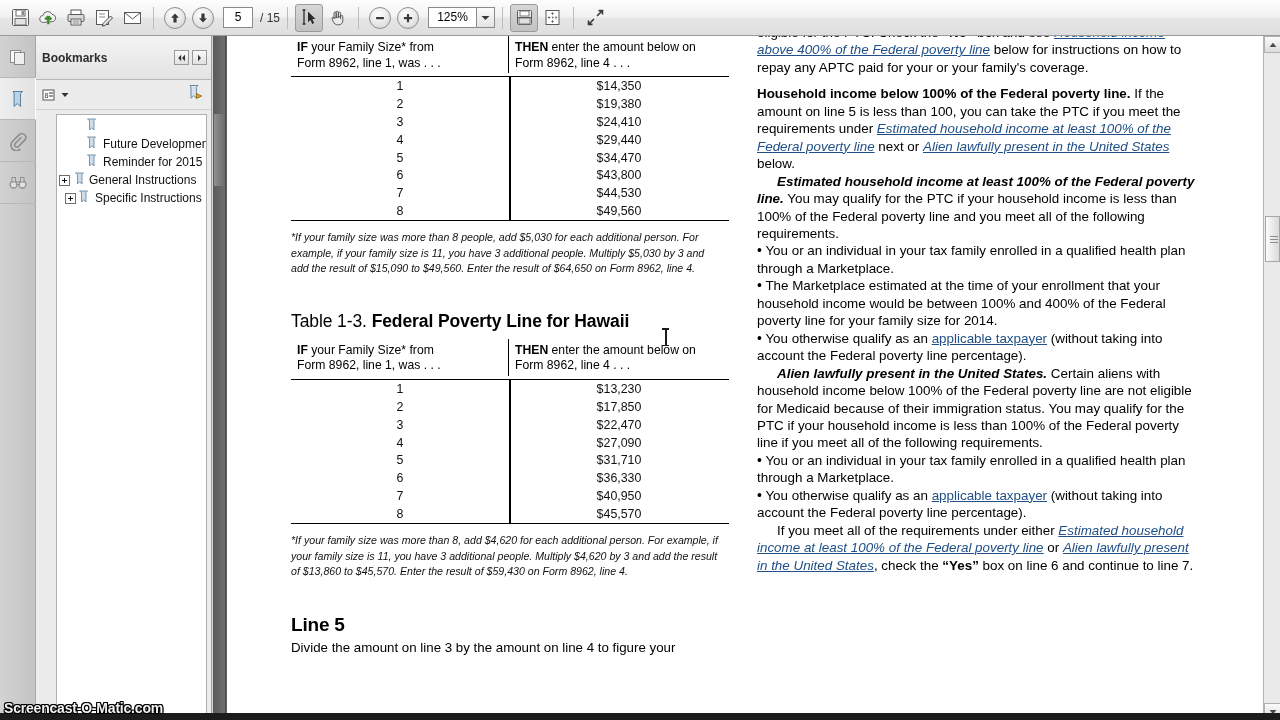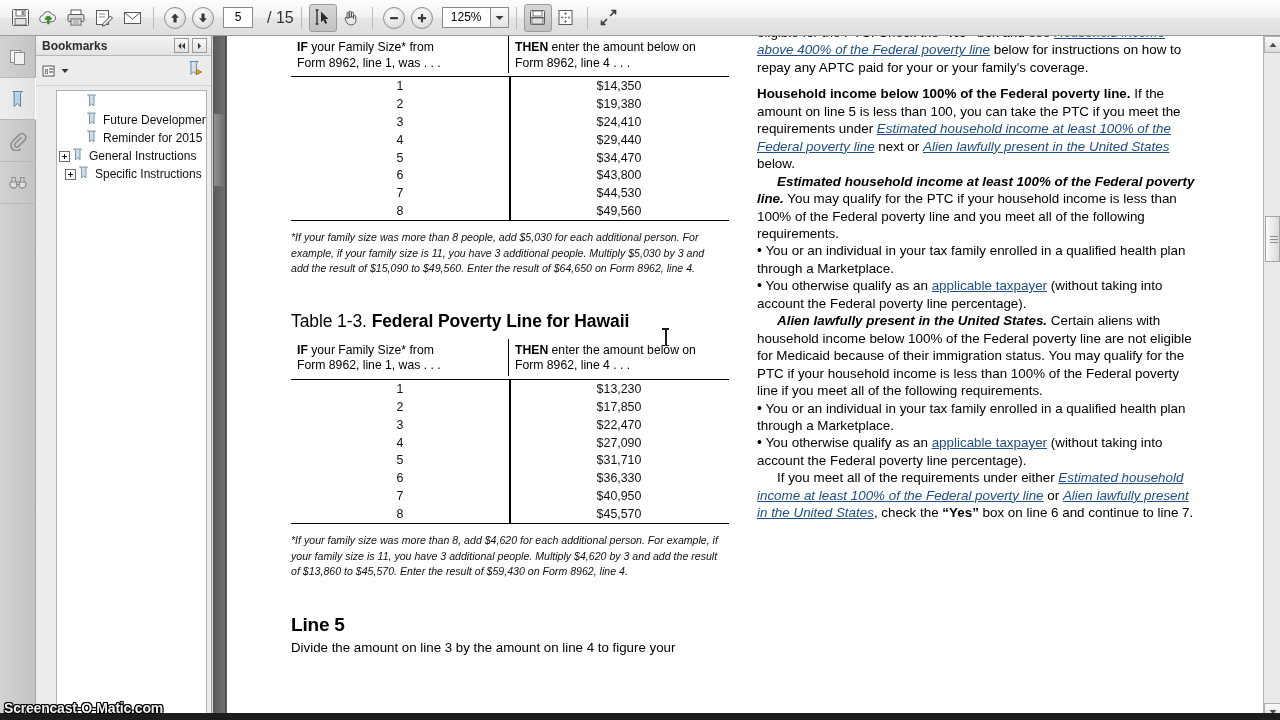--- a/index.html
+++ b/index.html
@@ -41,21 +41,21 @@
     border: 1px solid #8e8e8e;
     display: flex; align-items: center; justify-content: center;
     margin: 0 3px; flex: none;
   }
 
   .pg-input {
     width: 30px; height: 21px; background: #fff; border: 1px solid #8a8a8a;
     font-size: 12px; color: #000; text-align: center; line-height: 19px;
     margin-left: 6px; font-family: "Liberation Sans", sans-serif;
   }
-  .pg-total { font-size: 16px; color: #333; margin-left: 14px; white-space: nowrap; }
+  .pg-total { font-size: 12px; color: #333; margin-left: 7px; white-space: nowrap; }
 
   .zoom-box {
     display: flex; align-items: center; margin-left: 6px; flex: none;
   }
   .zoom-val {
     width: 48px; height: 21px; background: #fff; border: 1px solid #8a8a8a; border-right: none;
     font-size: 12px; color: #000; text-align: center; line-height: 19px;
   }
   .zoom-drop {
     width: 19px; height: 21px;
@@ -85,21 +85,21 @@
     border-right: 1px solid #fff;
   }
 
   
   .bm-panel {
     position: absolute; left: 36px; top: 36px; width: 176px; height: 684px;
     background: #ececec; border-right: 1px solid #9e9e9e;
     display: flex; flex-direction: column;
   }
   .bm-head {
-    height: 20px; display: flex; align-items: center; padding: 0 4px 0 6px;
+    height: 44px; display: flex; align-items: center; padding: 0 4px 0 6px;
     background: linear-gradient(to bottom,#f4f4f4,#e3e3e3);
     border-bottom: 1px solid #b6b6b6;
   }
   .bm-title { font-size: 12px; font-weight: bold; color: #2d2d2d; flex: 1; }
   .bm-navbtn {
     width: 15px; height: 15px; background: linear-gradient(to bottom,#fafafa,#e0e0e0);
     border: 1px solid #9a9a9a; display: flex; align-items: center; justify-content: center;
     margin-left: 3px;
   }
   .bm-tools {
@@ -470,21 +470,21 @@
       </div>
       <div class="bm-row" style="padding-left:16px;">
         <span class="bm-exp none"></span>
         <span class="bm-ico">
           <svg width="11" height="13" viewBox="0 0 11 13">
               <path d="M1.5 1h8L8 2.6v9.4l-2.3-2.2-2.2 2.2V2.6z" fill="#cfdde8" stroke="#6d8ba1" stroke-width=".9"></path>
             </svg>
         </span>
         <span class="bm-label">Reminder for 2015</span>
       </div>
-      <div class="bm-row" style="padding-left:2px;">
+      <div class="bm-row" style="padding-left:2px;text-align:center;">
         <span class="bm-exp plus"></span>
         <span class="bm-ico">
           <svg width="11" height="13" viewBox="0 0 11 13">
               <path d="M1.5 1h8L8 2.6v9.4l-2.3-2.2-2.2 2.2V2.6z" fill="#cfdde8" stroke="#6d8ba1" stroke-width=".9"></path>
             </svg>
         </span>
         <span class="bm-label">General Instructions</span>
       </div>
       <div class="bm-row" style="padding-left:8px;">
         <span class="bm-exp plus"></span>
@@ -618,20 +618,21 @@
         <div class="col-right">
 
           <p class="p"><span>eligible for the PTC. Check the </span><b>“No”</b><span> box and see </span><a class="lnk" href="#">Household income above 400% of the Federal poverty line</a><span> below for instructions on how to repay any APTC paid for your or your family's coverage.</span></p>
 
           <p class="p gap"><b>Household income below 100% of the Federal poverty line.</b><span> If the amount on line 5 is less than 100, you can take the PTC if you meet the requirements under </span><a class="lnk" href="#">Estimated household income at least 100% of the Federal poverty line</a><span> next or </span><a class="lnk" href="#">Alien lawfully present in the United States</a><span> below.</span></p>
 
           <p class="p indent"><b><i>Estimated household income at least 100% of the Federal poverty line.</i></b><span>  You may qualify for the PTC if your household income is less than 100% of the Federal poverty line and you meet all of the following requirements.</span></p>
 
           <p class="p bullet"><span class="dot">•</span> <span>You or an individual in your tax family enrolled in a qualified health plan through a Marketplace.</span></p>
 
+          <p class="p bullet"><span class="dot">•</span> <span>The Marketplace estimated at the time of your enrollment that your household income would be between 100% and 400% of the Federal poverty line for your family size for 2014.</span></p>
 
 
           <p class="p bullet"><span class="dot">•</span> <span>You otherwise qualify as an </span><a class="lnk plain" href="#">applicable taxpayer</a><span> (without taking into account the Federal poverty line percentage).</span></p>
 
           <p class="p indent"><b><i>Alien lawfully present in the United States.</i></b><span>  Certain aliens with household income below 100% of the Federal poverty line are not eligible for Medicaid because of their immigration status. You may qualify for the PTC if your household income is less than 100% of the Federal poverty line if you meet all of the following requirements.</span></p>
 
           <p class="p bullet"><span class="dot">•</span> <span>You or an individual in your tax family enrolled in a qualified health plan through a Marketplace.</span></p>
 
 
           <p class="p bullet"><span class="dot">•</span> <span>You otherwise qualify as an </span><a class="lnk plain" href="#">applicable taxpayer</a><span> (without taking into account the Federal poverty line percentage).</span></p>

